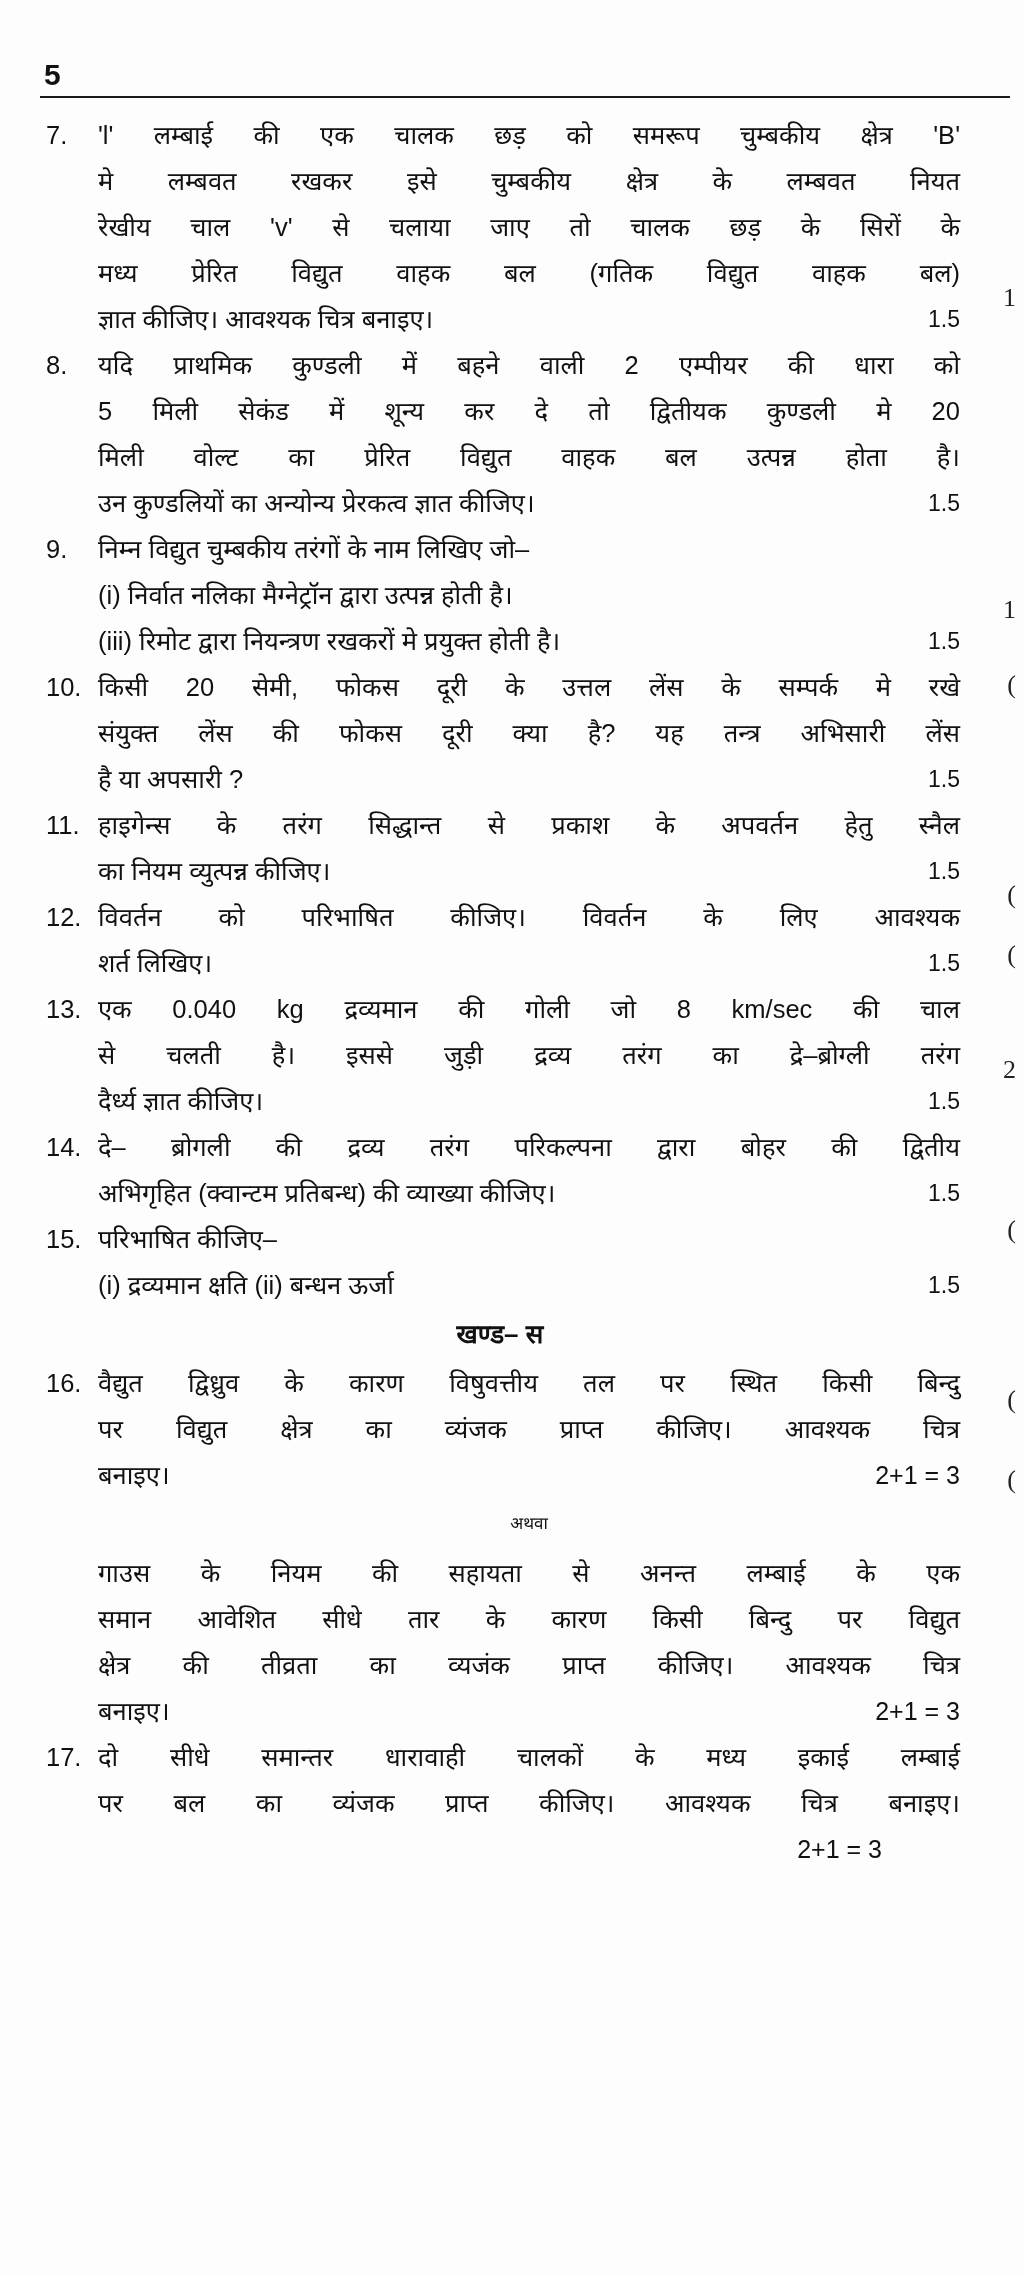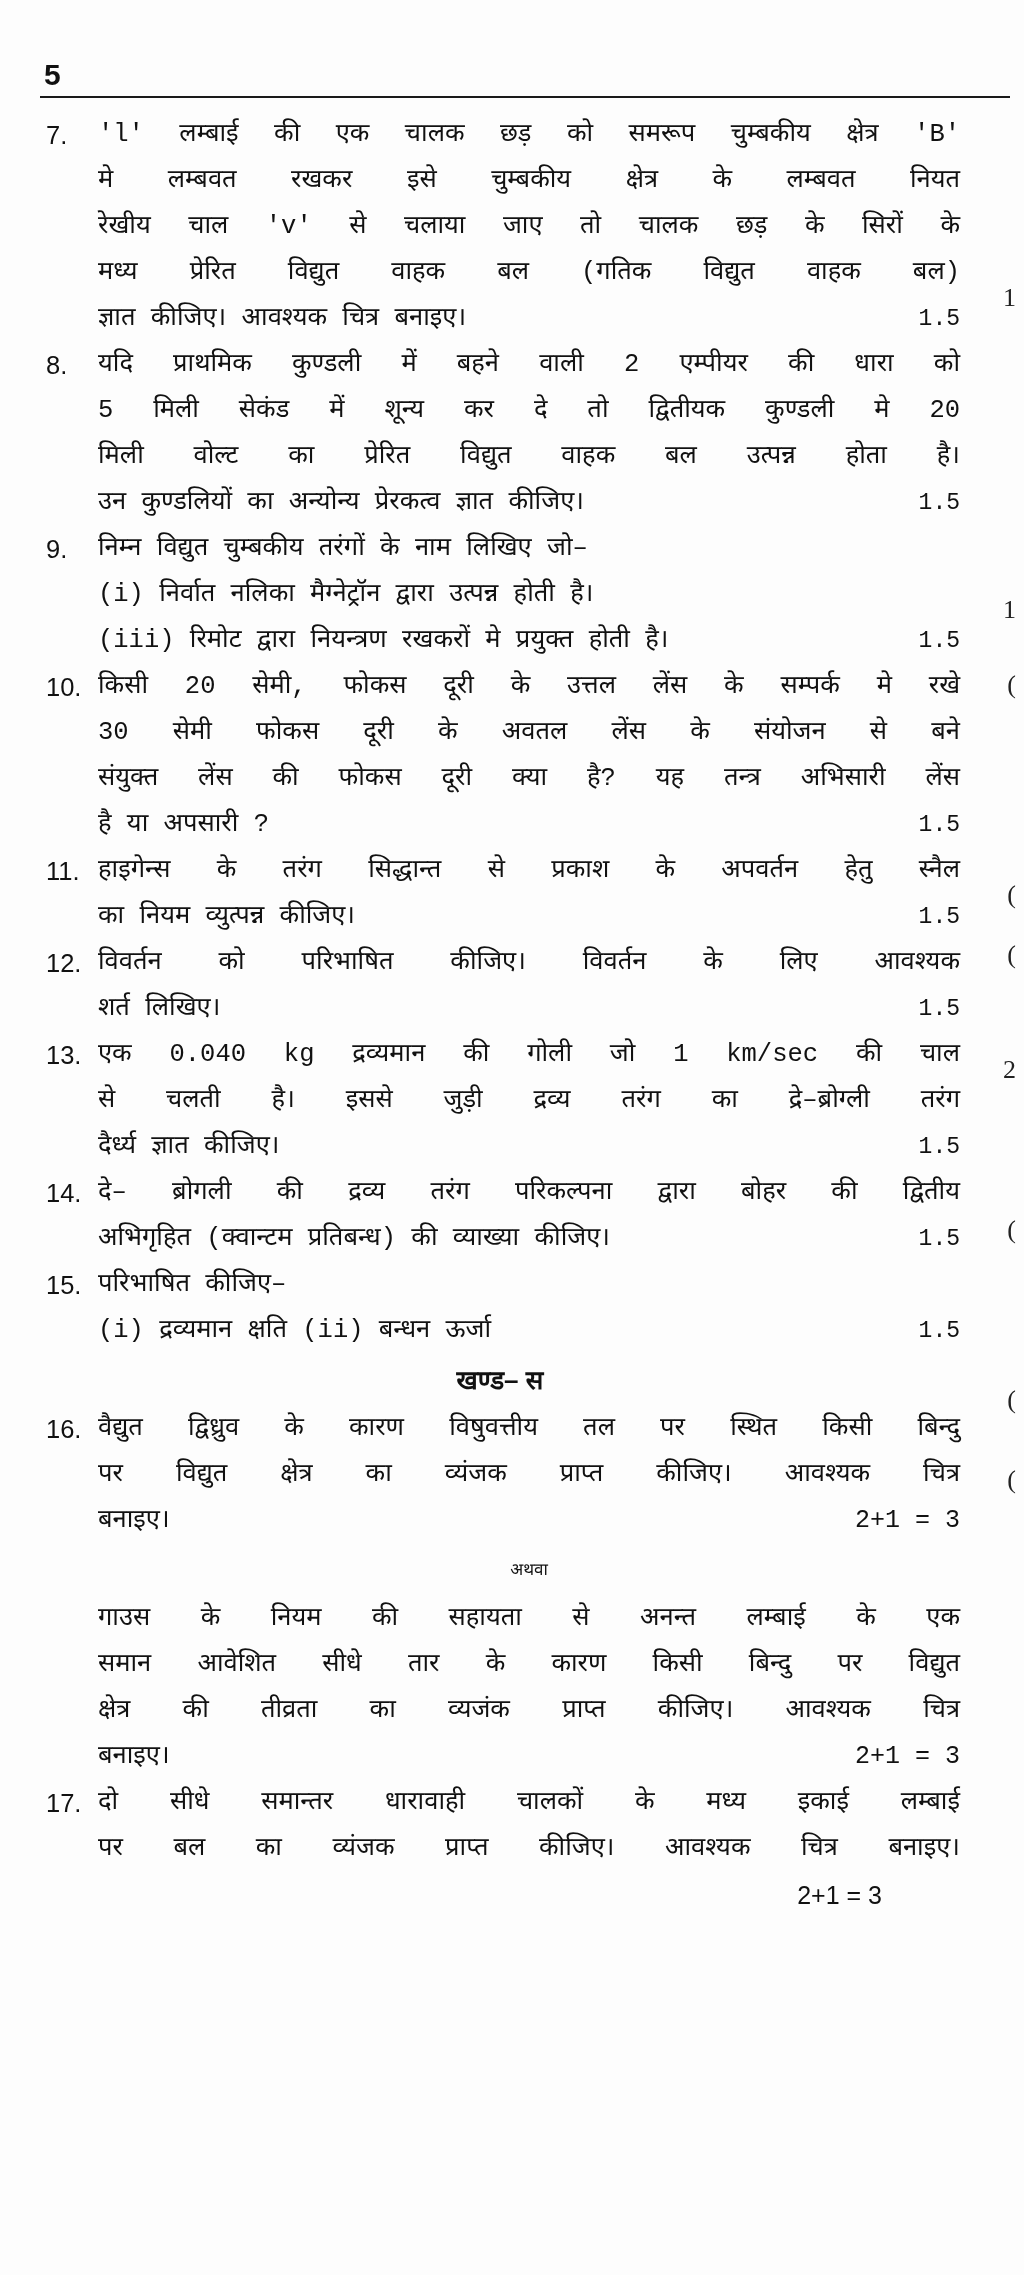--- a/index.html
+++ b/index.html
@@ -59,21 +59,20 @@
   .qbody {
     flex: 1 1 auto;
     font-size: 25.5px;
     line-height: 46px;
   }
   .line {
     display: flex;
     justify-content: space-between;
     align-items: flex-end;
     width: 100%;
-    font-family: Liberation Mono, monospace;
   }
   .line.justify > .txt {
     text-align: justify;
     text-align-last: justify;
     flex: 1 1 auto;
   }
   .line.plain > .txt {
     flex: 0 1 auto;
   }
   .marks {
@@ -178,23 +177,20 @@
         </div>
       </div>
 
       <div class="qrow">
         <div class="qnum">10.</div>
         <div class="qbody">
           <div class="line justify">
               <span class="txt">किसी 20 सेमी, फोकस दूरी के उत्तल लेंस के सम्पर्क मे रखे</span>
             </div>
           <div class="line justify">
-              <span class="txt">30 सेमी फोकस दूरी के अवतल लेंस के संयोजन से बने</span>
-            </div>
-          <div class="line justify">
               <span class="txt">संयुक्त लेंस की फोकस दूरी क्या है? यह तन्त्र अभिसारी लेंस</span>
             </div>
           <div class="line plain">
             <span class="txt">है या अपसारी ?</span>
             <span class="marks">1.5</span>
           </div>
         </div>
       </div>
 
       <div class="qrow">
@@ -220,21 +216,21 @@
             <span class="txt">शर्त लिखिए।</span>
             <span class="marks">1.5</span>
           </div>
         </div>
       </div>
 
       <div class="qrow">
         <div class="qnum">13.</div>
         <div class="qbody">
           <div class="line justify">
-              <span class="txt">एक 0.040 kg द्रव्यमान की गोली जो 1 km/sec की चाल</span>
+              <span class="txt">एक 0.040 kg द्रव्यमान की गोली जो 8 km/sec की चाल</span>
             </div>
           <div class="line justify">
               <span class="txt">से चलती है। इससे जुड़ी द्रव्य तरंग का द्रे–ब्रोग्ली तरंग</span>
             </div>
           <div class="line plain">
             <span class="txt">दैर्ध्य ज्ञात कीजिए।</span>
             <span class="marks">1.5</span>
           </div>
         </div>
       </div>

